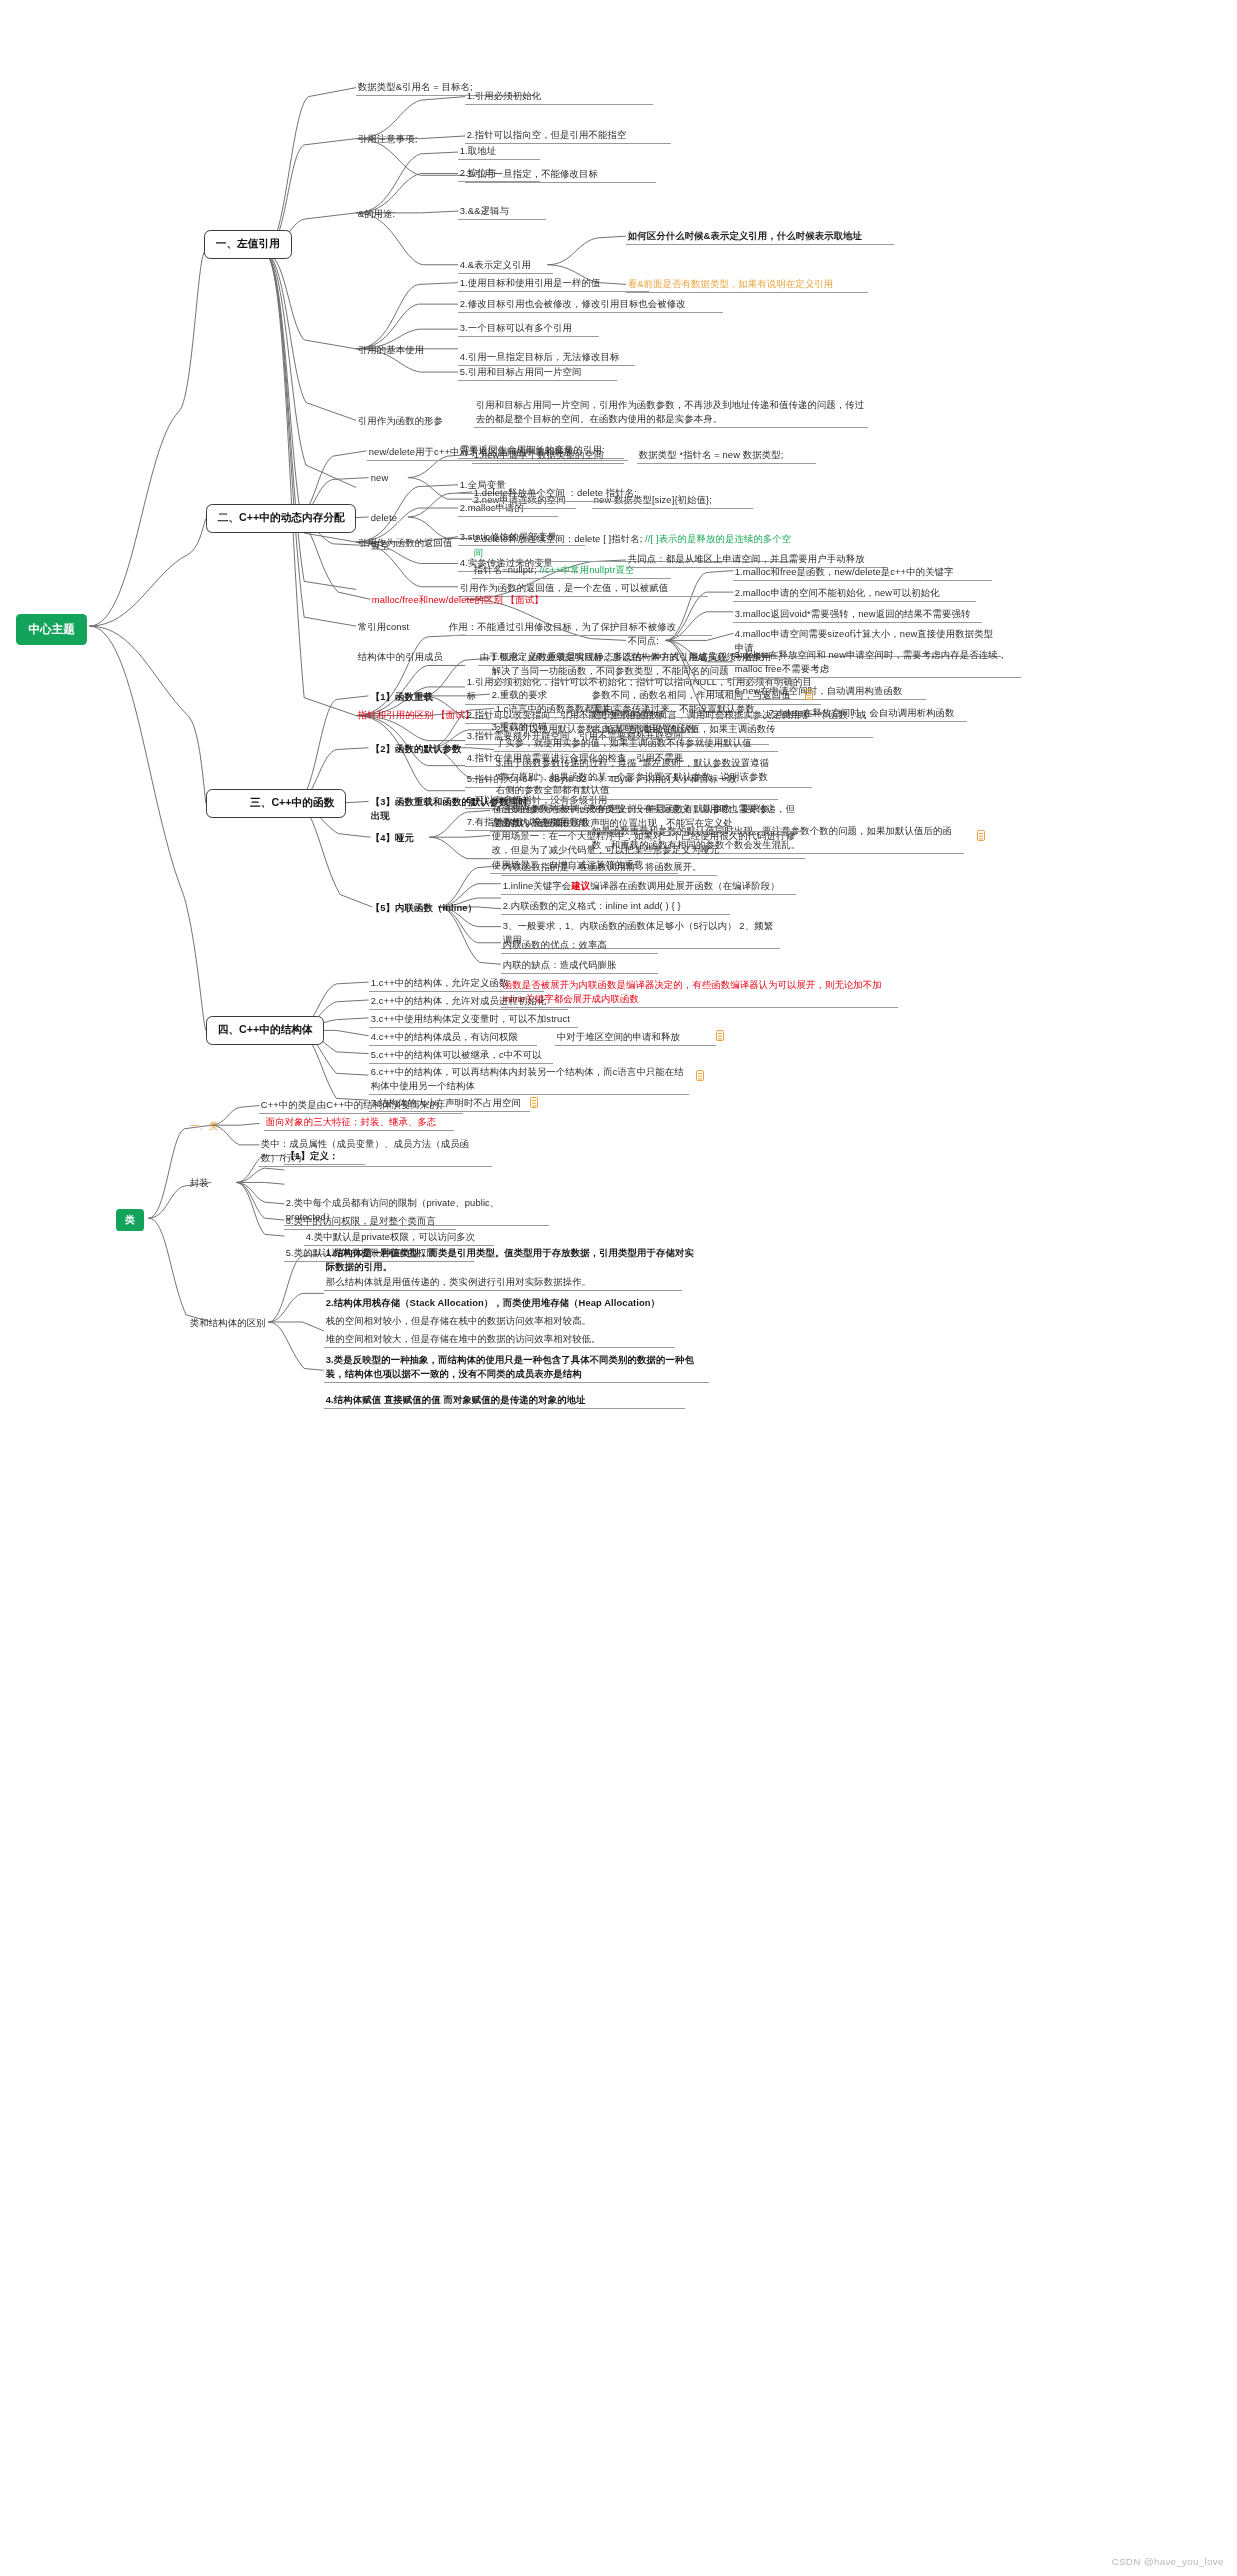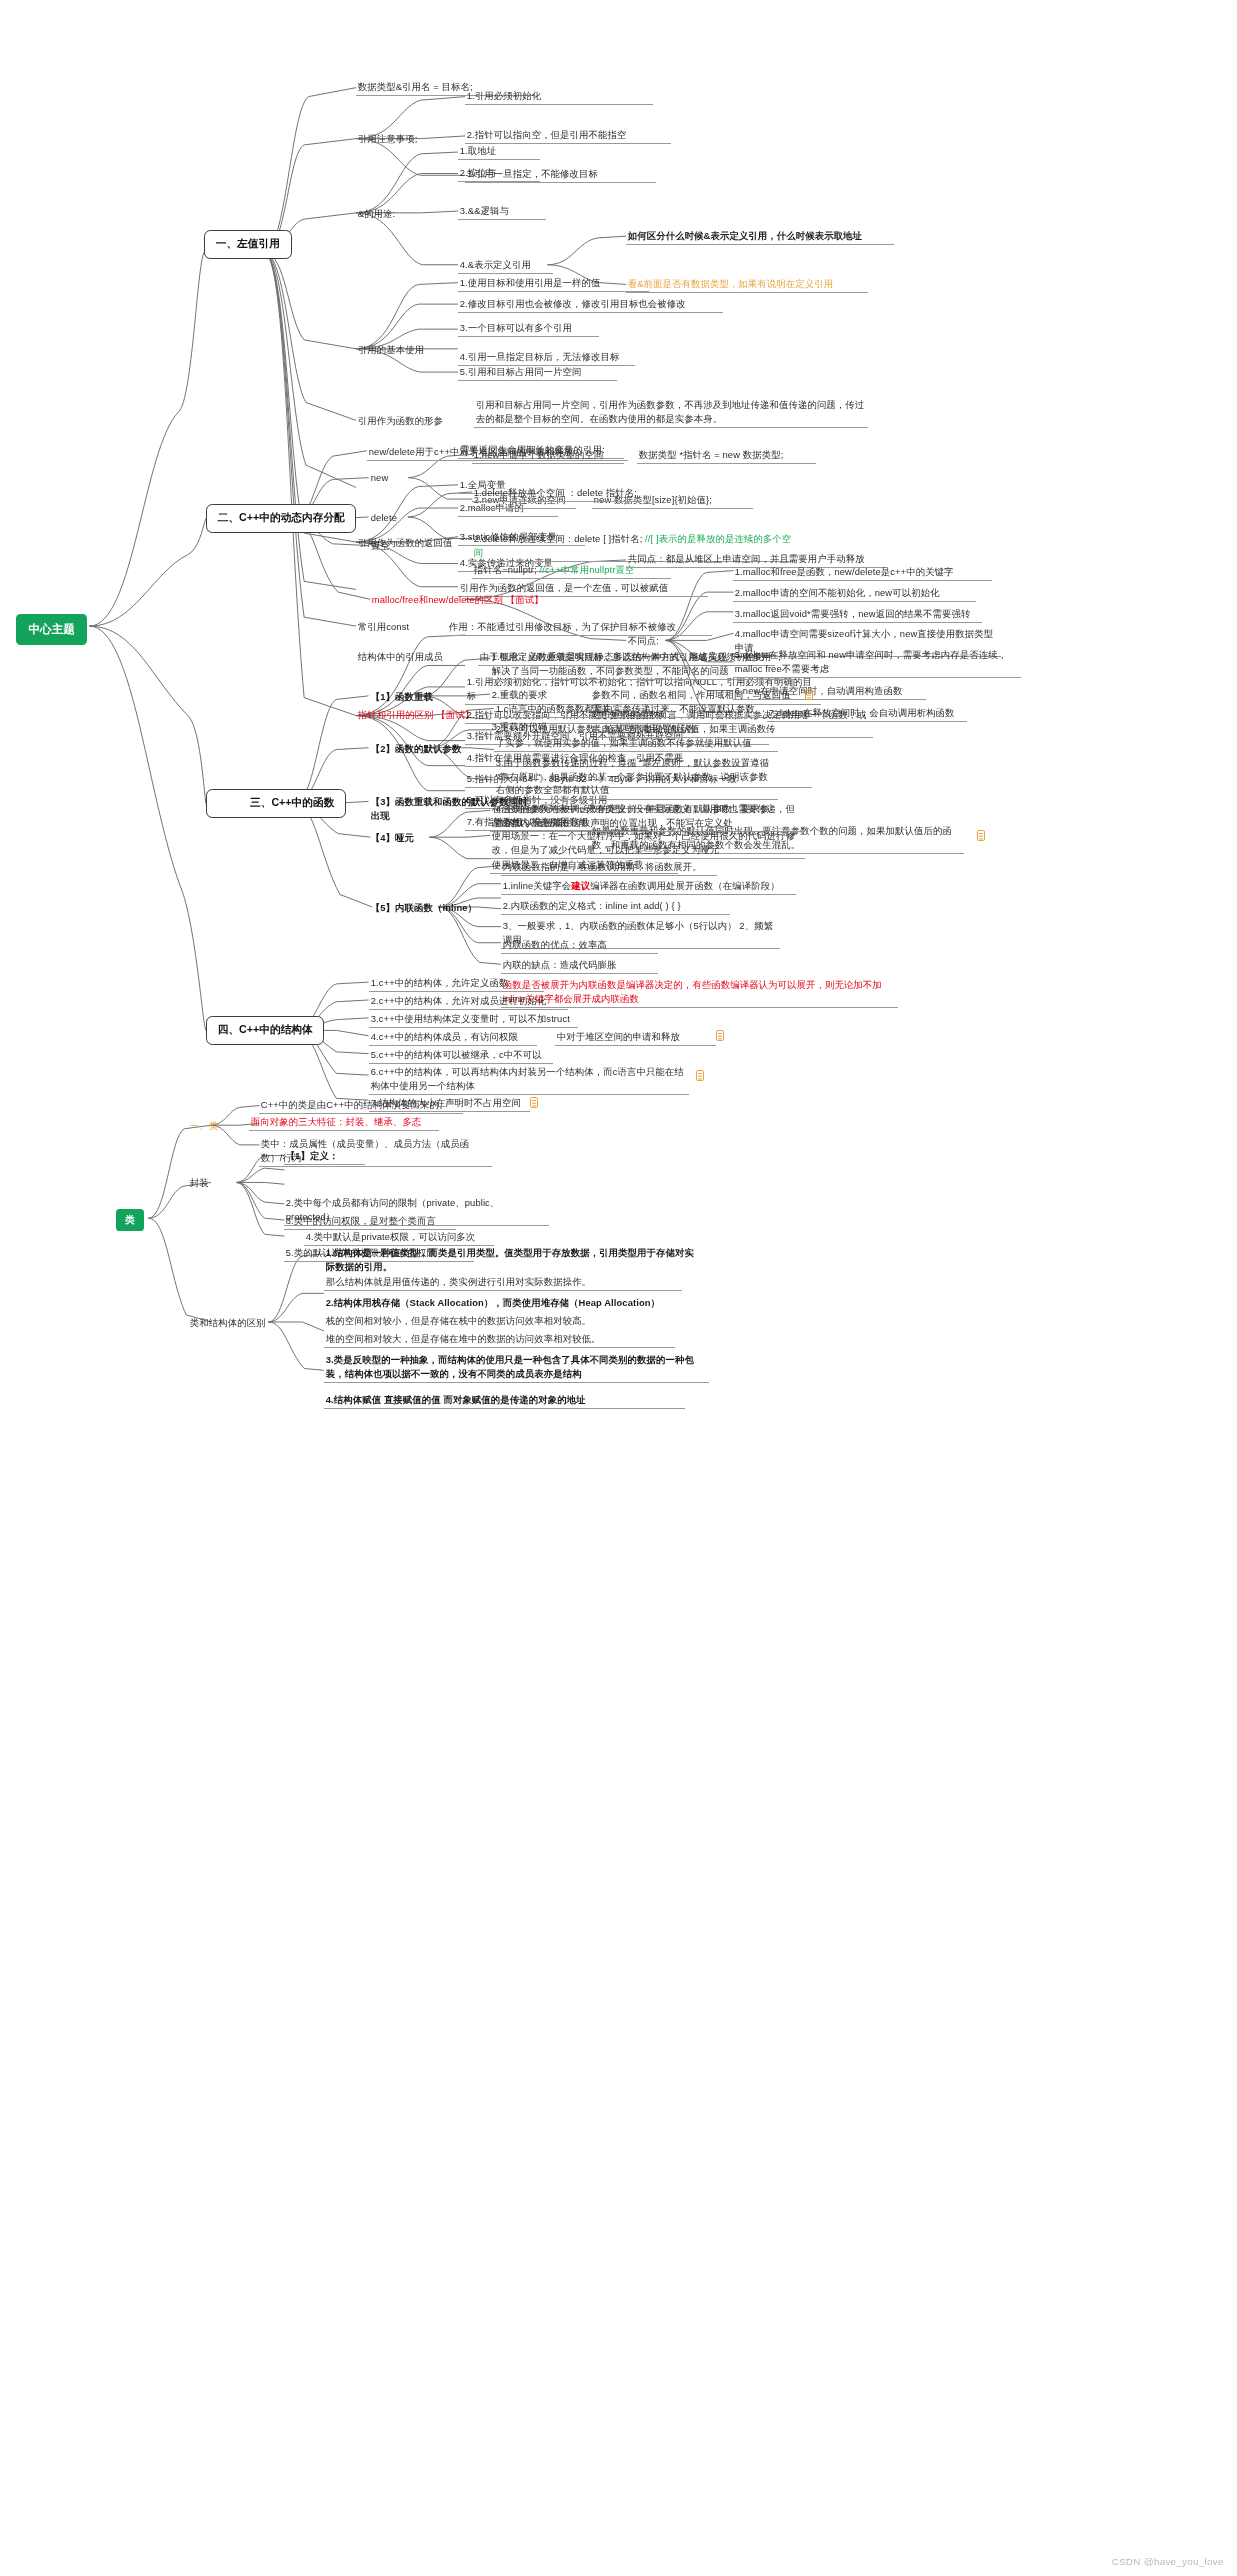--- a/index.html
+++ b/index.html
@@ -356,21 +356,21 @@
   <div class="node" style="left:555px; top:1029px; width:161px;">中对于堆区空间的申请和释放</div>
   <div class="note-icon" style="left:716px; top:1030px;"></div>
   <div class="node" style="left:369px; top:1047px; width:184px;">5.c++中的结构体可以被继承，c中不可以</div>
   <div class="node" style="left:369px; top:1064px; width:320px;">6.c++中的结构体，可以再结构体内封装另一个结构体，而c语言中只能在结构体中使用另一个结构体</div>
   <div class="note-icon" style="left:696px; top:1070px;"></div>
   <div class="node" style="left:369px; top:1095px; width:161px;">7.结构体的大小在声明时不占用空间</div>
   <div class="note-icon" style="left:530px; top:1097px;"></div>
 
   <div class="node nb orange" style="left:188px; top:1118px; width:41px;">一、类</div>
   <div class="node" style="left:259px; top:1097px; width:204px;">C++中的类是由C++中的结构体演变而来的。</div>
-  <div class="node red" style="left:249px; top:1114px; width:190px;">面向对象的三大特征：封装、继承、多态</div>
+  <div class="node red" style="left:264px; top:1114px; width:190px;">面向对象的三大特征：封装、继承、多态</div>
   <div class="node" style="left:259px; top:1136px; width:233px;">类中：成员属性（成员变量）、成员方法（成员函数）/行为</div>
 
   <div class="node nb" style="left:188px; top:1175px; width:32px;">封装</div>
   <div class="node bold" style="left:284px; top:1148px; width:81px;">【1】定义：</div>
   <div class="node" style="left:284px; top:1195px; width:265px;">2.类中每个成员都有访问的限制（private、public、protected）</div>
   <div class="node" style="left:284px; top:1213px; width:172px;">3.类中的访问权限，是对整个类而言</div>
   <div class="node" style="left:284px; top:1229px; width:190px;margin-left:20px;">4.类中默认是private权限，可以访问多次</div>
   <div class="node" style="left:284px; top:1245px; width:190px;">5.类的默认访问的权限是私有的权限</div>
 
   <div class="node nb" style="left:188px; top:1315px; width:89px;">类和结构体的区别</div>

